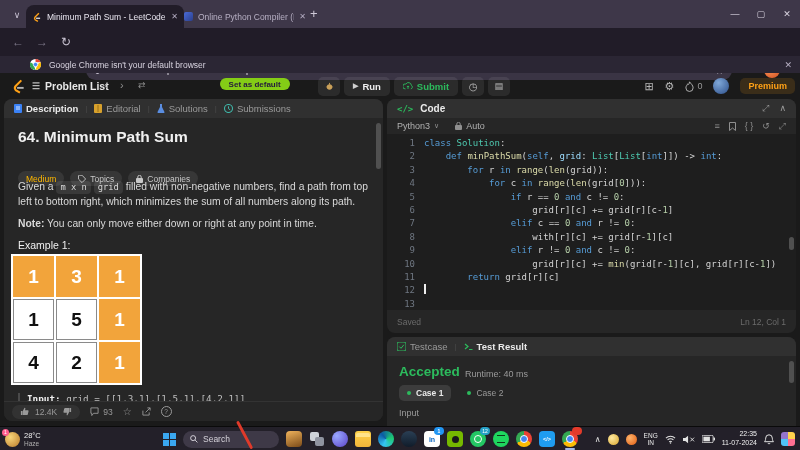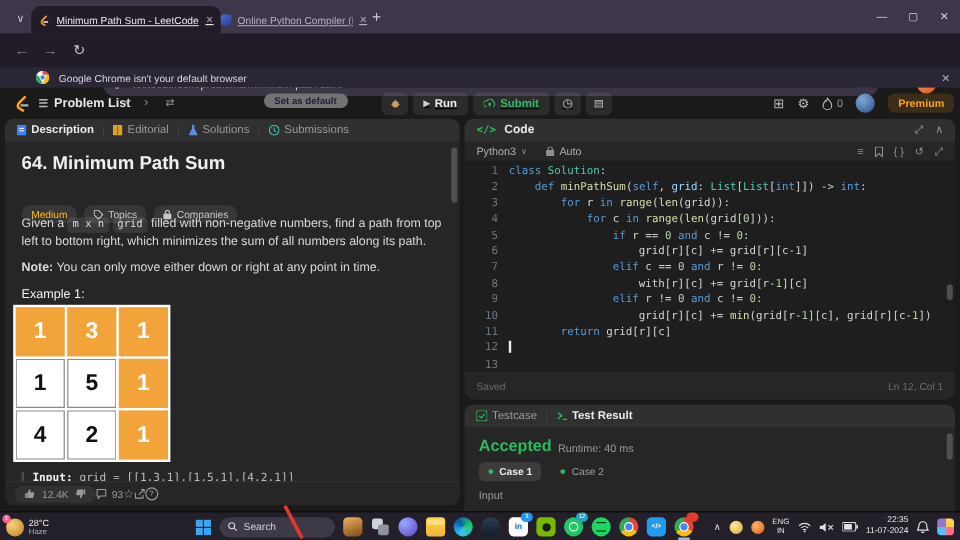--- a/index.html
+++ b/index.html
@@ -5,42 +5,42 @@
   html,body{margin:0;padding:0;background:#000;}
   #screen{position:relative;width:800px;height:450px;overflow:hidden;background:#1a1a1a;
     font-family:"Liberation Sans",sans-serif;cursor:default;}
   .abs{position:absolute;}
   .flex{display:flex;align-items:center;}
   svg{display:block;}
 
   
   #tabstrip{left:0;top:0;width:800px;height:28px;background:#3e3749;}
   #tab-search{left:7px;top:7px;width:20px;height:15px;color:#c9c3d4;font-size:9px;justify-content:center;border-radius:4px;}
-  .tab{height:23px;top:5px;border-radius:8px 8px 0 0;padding:0 6px;gap:5px;font-size:8.5px;text-decoration:underline;}
+  .tab{height:23px;top:5px;border-radius:8px 8px 0 0;padding:0 6px;gap:5px;font-size:8.5px;}
   #tab1{left:26px;width:146px;background:#211c28;color:#e9e6f0;}
   #tab2{left:178px;width:122px;color:#b7b0c4;}
   .tab .title{flex:1;white-space:nowrap;overflow:hidden;}
   .tab-close{color:#b2abc0;font-size:8px;}
   .favicon-lc{width:10px;height:10px;}
   .favicon-py{width:9px;height:9px;border-radius:2px;background:linear-gradient(135deg,#4a6bd8,#2b3f8c);}
   #newtab{left:310px;top:6px;color:#cfc9d8;font-size:13px;}
   #win-controls{right:0;top:0;height:28px;}
   .winbtn{width:26px;height:28px;display:flex;align-items:center;justify-content:center;color:#d8d3df;font-size:9px;}
   #toolbar{left:0;top:28px;width:800px;height:28px;background:#211c28;}
   .navbtn{font-size:12px;width:24px;justify-content:center;}
   #urlbar{left:86px;top:32.5px;width:646px;height:19px;background:#3a3444;border-radius:10px;gap:7px;padding:0 8px;box-sizing:border-box;}
   #url-text{font-size:9px;color:#e8e5ee;flex:1;}
   #notifbar{left:0;top:56px;width:800px;height:17px;background:#2b2634;font-size:8.5px;}
-  #notif-btn{background:#737373;color:#241a3d;border-radius:8px;padding:1.5px 9px;font-size:8px;font-weight:bold;margin-left:14px;margin-top:39px;}
+  #notif-btn{background:#84cc16;color:#241a3d;border-radius:8px;padding:1.5px 9px;font-size:8px;font-weight:bold;margin-left:14px;margin-top:39px;}
 
   
   #lc-nav{left:0;top:73px;width:800px;height:26px;}
   #plist{left:32px;top:0;height:26px;gap:5px;color:#e8e8e8;font-size:10.5px;font-weight:bold;}
   .nav-dim{color:#8f8f8f;font-size:11px;}
-  #nav-center{left:318px;top:3.5px;height:19px;gap:4px;text-decoration:underline;}
+  #nav-center{left:318px;top:3.5px;height:19px;gap:4px;}
   .pill{background:rgba(255,255,255,.08);border-radius:5px;height:19px;display:flex;align-items:center;justify-content:center;gap:4px;padding:0 9px;box-sizing:border-box;}
   .pill.sq{width:22px;padding:0;}
   #run-btn{color:#efefef;font-size:9.5px;font-weight:bold;}
   #submit-btn{color:#2cbb5d;font-size:9.5px;font-weight:bold;}
   #nav-right{right:5px;top:0;height:26px;gap:11px;}
   .trayglyph{color:#b5b5b5;font-size:11px;}
   #premium-btn{background:rgba(255,161,22,.14);color:#ffa116;font-size:9px;font-weight:bold;border-radius:5px;padding:3px 8px;}
   .avatar{width:16px;height:16px;border-radius:50%;}
 
   
@@ -55,21 +55,21 @@
   .badge{background:rgba(255,255,255,.08);border-radius:9px;padding:2.5px 8px;font-size:8.5px;color:#c8c8c8;display:flex;align-items:center;gap:4px;}
   #badge-diff{color:#ffb800;}
   #lp-body{left:14px;top:80px;width:352px;font-size:10.3px;color:#d9d9d9;line-height:1.5;}
   .chip{display:inline-block;background:rgba(255,255,255,.09);border-radius:4px;padding:0 4px;font-family:"DejaVu Sans Mono",monospace;font-size:8.8px;}
   #lp-note{left:14px;top:119px;width:352px;font-size:10.3px;color:#d9d9d9;}
   #lp-example{left:14px;top:140px;font-size:10.5px;font-weight:normal;color:#efefef;}
   #example-grid{left:7px;top:155px;display:grid;grid-template-columns:repeat(3,41px);grid-auto-rows:41px;gap:2px;background:#fff;padding:2px;}
   .gcell{display:flex;align-items:center;justify-content:center;font-size:19px;font-weight:bold;background:#fff;color:#111;box-shadow:inset 0 0 0 1px #8a8a8a;}
   .gcell.hl{background:#f2a43b;color:#fff;box-shadow:none;}
   #lp-input{left:14px;top:294px;width:350px;height:10px;overflow:hidden;font-family:"DejaVu Sans Mono",monospace;font-size:9.3px;color:#bdbdbd;border-left:2px solid #4a4a4a;padding-left:7px;}
-  #lp-footer{left:0;bottom:0;right:0;height:19px;background:#262626;border-top:1px solid #333;display:flex;align-items:center;padding:0 8px;gap:0;color:#9a9a9a;font-size:8.5px;}
+  #lp-footer{left:0;bottom:0;right:0;height:19px;background:#262626;border-top:1px solid #333;display:flex;align-items:center;padding:0 8px;gap:10px;color:#9a9a9a;font-size:8.5px;}
   #like-group{background:rgba(255,255,255,.06);border-radius:9px;padding:2px 8px;display:flex;align-items:center;gap:6px;}
   .scroll-thumb{width:5px;background:#505050;border-radius:3px;}
 
   
   #code-panel{left:387px;top:99px;width:409px;height:234px;}
   #code-icon{color:#2cbb5d;font-weight:bold;font-size:9px;font-family:"DejaVu Sans Mono",monospace;}
   #cp-toolbar{left:0;top:19px;right:0;height:17px;border-bottom:1px solid #1e1e1e;display:flex;align-items:center;padding:0 10px;gap:4px;font-size:9px;color:#b0b0b0;box-sizing:border-box;}
   .cp-icons{margin-left:auto;display:flex;gap:9px;color:#8f8f8f;font-size:9px;align-items:center;}
   #editor{left:0;top:36px;right:0;bottom:24px;background:#1e1e1e;font-family:"DejaVu Sans Mono",monospace;font-size:9px;line-height:13.4px;padding-top:2px;overflow:hidden;}
   .code-line{display:flex;}

